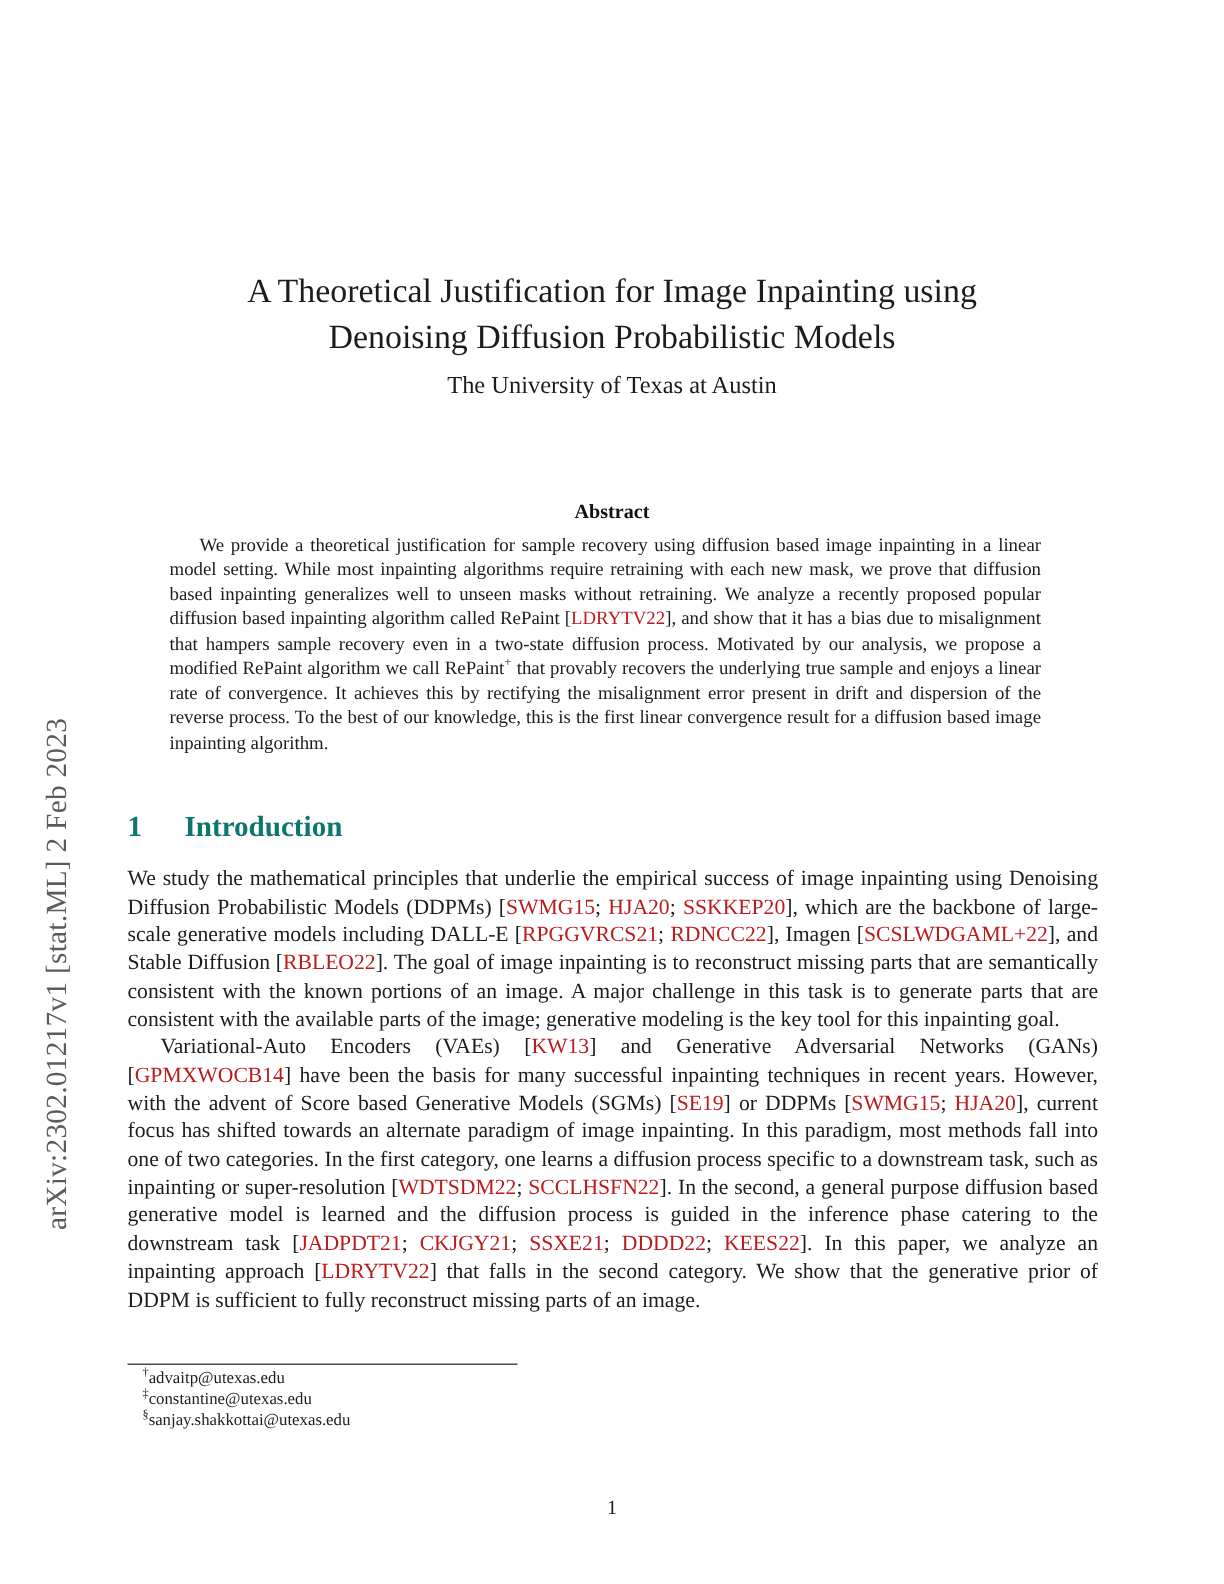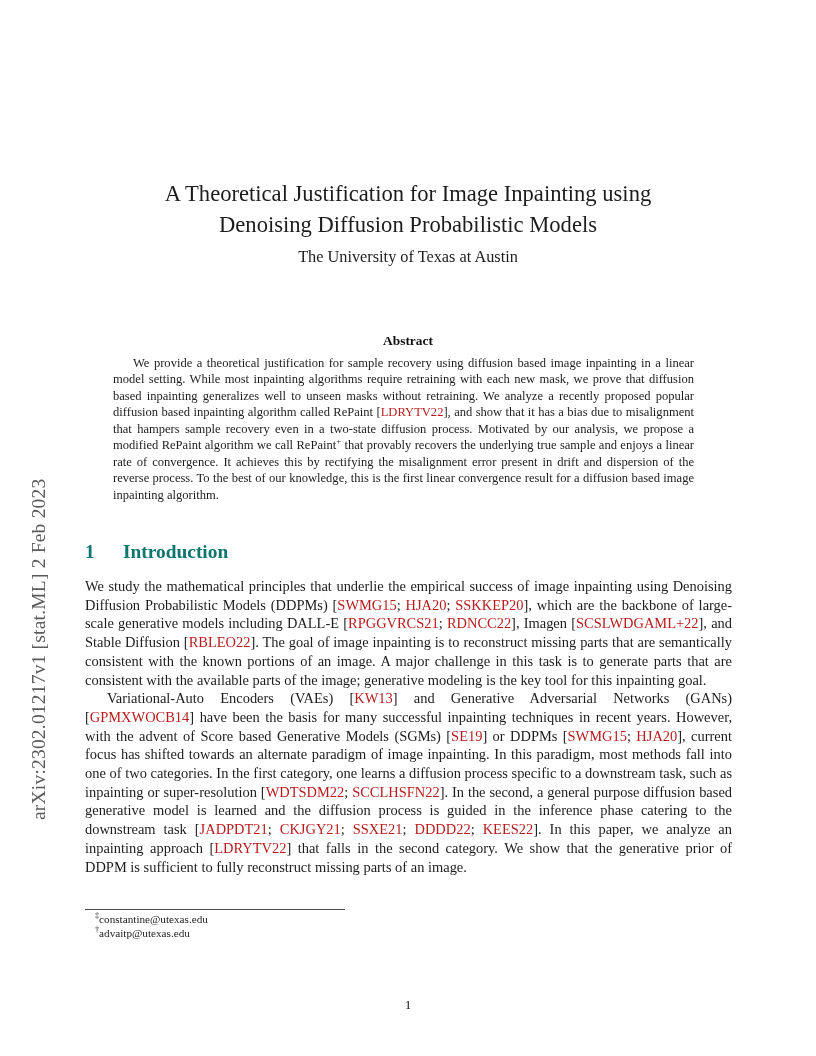--- a/index.html
+++ b/index.html
@@ -201,19 +201,20 @@
   <div class="section-heading"><span class="num">1</span><span>Introduction</span></div>
 
   <div class="body-text">
     <p><span>We study the mathematical principles that underlie the empirical success of image inpainting using Denoising Diffusion Probabilistic Models (DDPMs) [</span><a class="cite" href="#">SWMG15</a><span>; </span><a class="cite" href="#">HJA20</a><span>; </span><a class="cite" href="#">SSKKEP20</a><span>], which are the backbone of large-scale generative models including DALL-E [</span><a class="cite" href="#">RPGGVRCS21</a><span>; </span><a class="cite" href="#">RDNCC22</a><span>], Imagen [</span><a class="cite" href="#">SCSLWDGAML+22</a><span>], and Stable Diffusion [</span><a class="cite" href="#">RBLEO22</a><span>]. The goal of image inpainting is to reconstruct missing parts that are semantically consistent with the known portions of an image. A major challenge in this task is to generate parts that are consistent with the available parts of the image; generative modeling is the key tool for this inpainting goal.</span></p>
     <p class="indented"><span>Variational-Auto Encoders (VAEs) [</span><a class="cite" href="#">KW13</a><span>] and Generative Adversarial Networks (GANs) [</span><a class="cite" href="#">GPMXWOCB14</a><span>] have been the basis for many successful inpainting techniques in recent years. However, with the advent of Score based Generative Models (SGMs) [</span><a class="cite" href="#">SE19</a><span>] or DDPMs [</span><a class="cite" href="#">SWMG15</a><span>; </span><a class="cite" href="#">HJA20</a><span>], current focus has shifted towards an alternate paradigm of image inpainting. In this paradigm, most methods fall into one of two categories. In the first category, one learns a diffusion process specific to a downstream task, such as inpainting or super-resolution [</span><a class="cite" href="#">WDTSDM22</a><span>; </span><a class="cite" href="#">SCCLHSFN22</a><span>]. In the second, a general purpose diffusion based generative model is learned and the diffusion process is guided in the inference phase catering to the downstream task [</span><a class="cite" href="#">JADPDT21</a><span>; </span><a class="cite" href="#">CKJGY21</a><span>; </span><a class="cite" href="#">SSXE21</a><span>; </span><a class="cite" href="#">DDDD22</a><span>; </span><a class="cite" href="#">KEES22</a><span>]. In this paper, we analyze an inpainting approach [</span><a class="cite" href="#">LDRYTV22</a><span>] that falls in the second category. We show that the generative prior of DDPM is sufficient to fully reconstruct missing parts of an image.</span></p>
   </div>
 
   <div class="footnote-rule"></div>
 
   <div class="footnotes">
+    <div><sup>†</sup><span>advaitp@utexas.edu</span></div>
     <div><sup>‡</sup><span>constantine@utexas.edu</span></div>
-    <div><sup>†</sup><span>advaitp@utexas.edu</span></div>
+    <div><sup>§</sup><span>sanjay.shakkottai@utexas.edu</span></div>
   </div>
 
   <div class="page-number">1</div>
 
 </div>
 
 </body></html>

